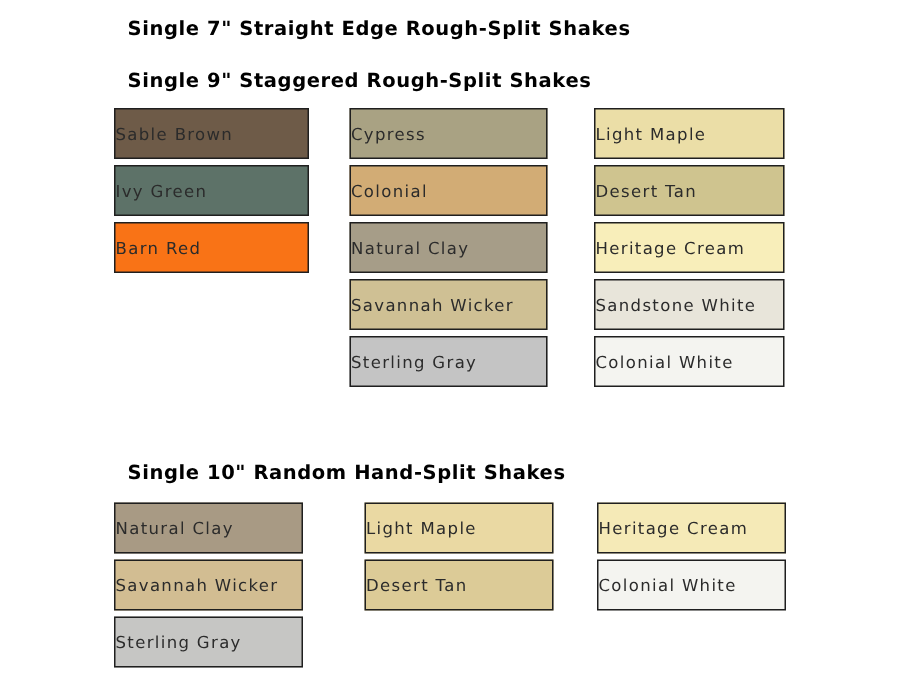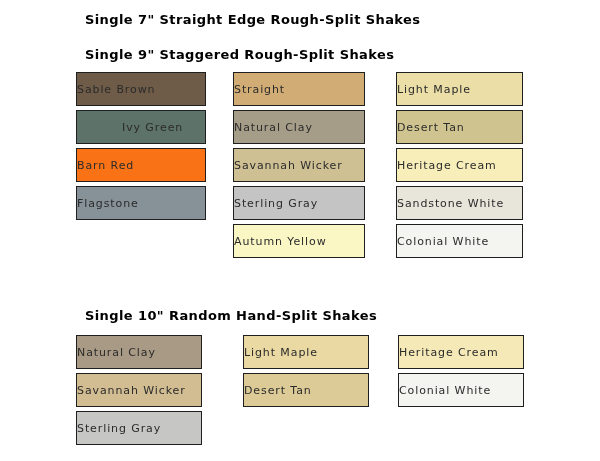--- a/index.html
+++ b/index.html
@@ -70,45 +70,42 @@
 
   <h2 class="section-heading" id="heading-7in">Single 7" Straight Edge Rough-Split Shakes</h2>
 
   <h2 class="section-heading" id="heading-9in">Single 9" Staggered Rough-Split Shakes</h2>
 
   <div class="swatch-grid" id="grid-9in">
       <div class="swatch-col">
         <div class="swatch" style="background: rgb(110, 91, 72); border-color: rgb(31, 31, 31);">
           <span class="swatch-label" style="color: rgb(43, 43, 43);">Sable Brown</span>
         </div>
-        <div class="swatch" style="background: rgb(93, 114, 104); border-color: rgb(31, 31, 31); padding-left: 45px;">
+        <div class="swatch" style="background: rgb(93, 114, 104); border-color: rgb(31, 31, 31);">
           <span class="swatch-label" style="color: rgb(43, 43, 43);">Ivy Green</span>
         </div>
         <div class="swatch" style="background: #f97316; border-color: rgb(31, 31, 31);">
           <span class="swatch-label" style="color: rgb(43, 43, 43);">Barn Red</span>
         </div>
-        <div class="swatch" style="background: rgb(135, 146, 152); border-color: rgb(31, 31, 31);">
-          <span class="swatch-label" style="color: rgb(43, 43, 43);">Flagstone</span>
-        </div>
       </div>
       <div class="swatch-col">
+        <div class="swatch" style="background: rgb(169, 162, 131); border-color: rgb(31, 31, 31);">
+          <span class="swatch-label" style="color: rgb(43, 43, 43);">Cypress</span>
+        </div>
         <div class="swatch" style="background: rgb(210, 172, 117); border-color: rgb(31, 31, 31);">
-          <span class="swatch-label" style="color: rgb(43, 43, 43);">Straight</span>
+          <span class="swatch-label" style="color: rgb(43, 43, 43);">Colonial</span>
         </div>
         <div class="swatch" style="background: rgb(166, 157, 136); border-color: rgb(31, 31, 31);">
           <span class="swatch-label" style="color: rgb(43, 43, 43);">Natural Clay</span>
         </div>
         <div class="swatch" style="background: rgb(207, 192, 148); border-color: rgb(31, 31, 31);">
           <span class="swatch-label" style="color: rgb(43, 43, 43);">Savannah Wicker</span>
         </div>
         <div class="swatch" style="background: rgb(196, 196, 196); border-color: rgb(31, 31, 31);">
           <span class="swatch-label" style="color: rgb(43, 43, 43);">Sterling Gray</span>
-        </div>
-        <div class="swatch" style="background: rgb(250, 247, 196); border-color: rgb(31, 31, 31);">
-          <span class="swatch-label" style="color: rgb(43, 43, 43);">Autumn Yellow</span>
         </div>
       </div>
       <div class="swatch-col">
         <div class="swatch" style="background: rgb(235, 222, 167); border-color: rgb(31, 31, 31);">
           <span class="swatch-label" style="color: rgb(43, 43, 43);">Light Maple</span>
         </div>
         <div class="swatch" style="background: rgb(207, 196, 143); border-color: rgb(31, 31, 31);">
           <span class="swatch-label" style="color: rgb(43, 43, 43);">Desert Tan</span>
         </div>
         <div class="swatch" style="background: rgb(248, 238, 186); border-color: rgb(31, 31, 31);">

